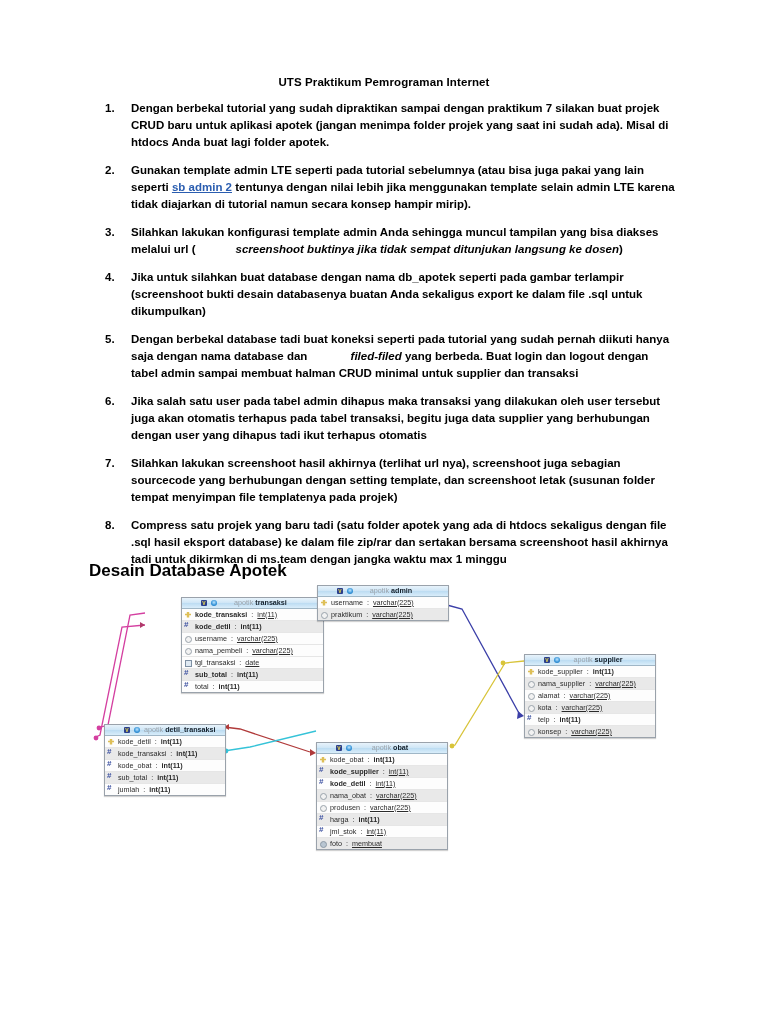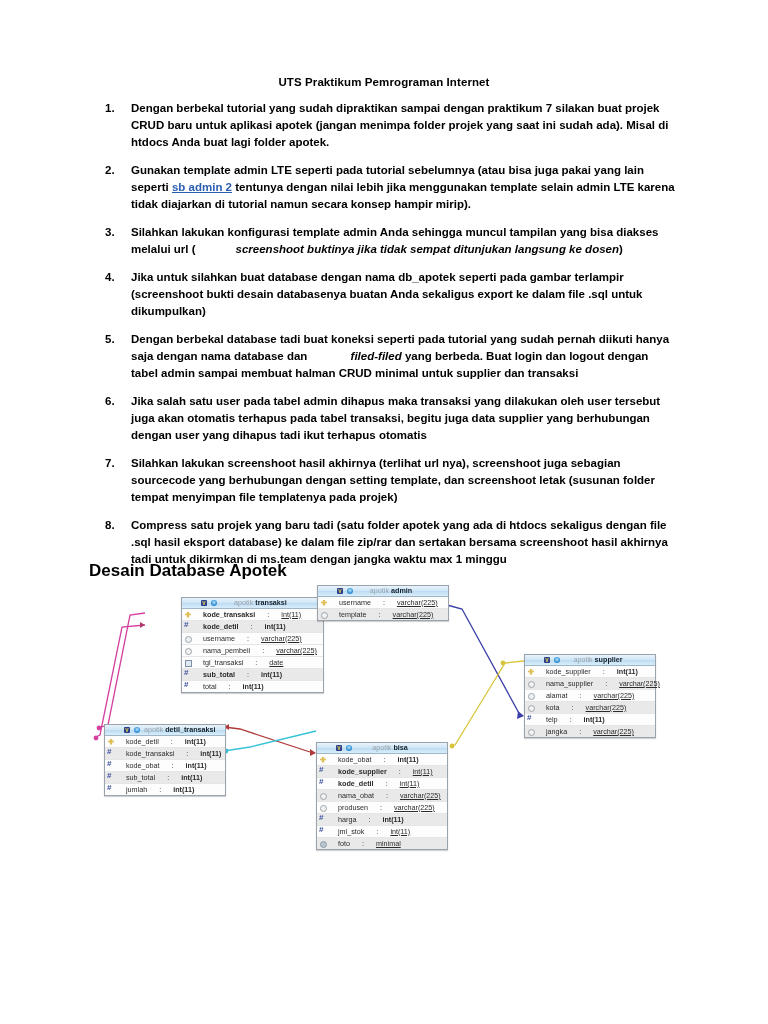--- a/index.html
+++ b/index.html
@@ -49,21 +49,21 @@
     width:6px;height:6px;border-radius:50%;flex:none;
     background:radial-gradient(circle at 50% 40%,#bfe6ff 0%,#2f8fd6 60%,#1f6fae 100%);
   }
   .hd-name{
     flex:1;text-align:center;font-size:7.2px;white-space:nowrap;padding-right:4px;
   }
   .hd-schema{color:#9aa3ab;font-weight:normal;}
   .hd-tbl{color:#14202b;font-weight:bold;}
 
   .row{
-    display:flex;align-items:center;gap:12px;height:11px;padding:0 3px;
+    display:flex;align-items:center;gap:4px;height:11px;padding:0 3px;
     border-bottom:1px solid #e6e6e6;white-space:nowrap;color:#2b2b2b;
   }
   .row:last-child{border-bottom:none;}
   .row.alt{background:#e9e9e9;}
   .row .ico{width:6px;height:6px;flex:none;position:relative;}
   .ico.key::after{
     content:"";position:absolute;left:0;top:0;width:6px;height:6px;
     background:#d8b43a;clip-path:polygon(30% 0,70% 0,70% 38%,100% 38%,100% 62%,70% 62%,70% 100%,30% 100%,30% 62%,0 62%,0 38%,30% 38%);
     opacity:.85;
   }
@@ -175,58 +175,58 @@
           <div class="row alt"><span class="ico hash"></span><span class="fld-b">sub_total</span> : <span class="typ-b">int(11)</span></div>
           <div class="row"><span class="ico hash"></span><span class="fld">total</span> : <span class="typ-b">int(11)</span></div>
         </div>
         <div class="tbl" style="left: 317px; top: 10px; width: 130px;">
           <div class="tbl-head">
             <div class="hd-chk">V</div>
             <div class="hd-gear"></div>
             <div class="hd-name"><span class="hd-schema">apotik</span> <span class="hd-tbl">admin</span></div>
           </div>
           <div class="row"><span class="ico key"></span><span class="fld">username</span> : <span class="typ">varchar(225)</span></div>
-          <div class="row alt"><span class="ico circ"></span><span class="fld">template</span> : <span class="typ">varchar(225)</span></div>
+          <div class="row alt"><span class="ico circ"></span><span class="fld">praktikum</span> : <span class="typ">varchar(225)</span></div>
         </div>
         <div class="tbl" style="left: 524px; top: 79px; width: 130px;">
           <div class="tbl-head">
             <div class="hd-chk">V</div>
             <div class="hd-gear"></div>
             <div class="hd-name"><span class="hd-schema">apotik</span> <span class="hd-tbl">supplier</span></div>
           </div>
           <div class="row"><span class="ico key"></span><span class="fld">kode_supplier</span> : <span class="typ-b">int(11)</span></div>
           <div class="row alt"><span class="ico circ"></span><span class="fld">nama_supplier</span> : <span class="typ">varchar(225)</span></div>
           <div class="row"><span class="ico circ"></span><span class="fld">alamat</span> : <span class="typ">varchar(225)</span></div>
           <div class="row alt"><span class="ico circ"></span><span class="fld">kota</span> : <span class="typ">varchar(225)</span></div>
           <div class="row"><span class="ico hash"></span><span class="fld">telp</span> : <span class="typ-b">int(11)</span></div>
-          <div class="row alt"><span class="ico circ"></span><span class="fld">jangka</span> : <span class="typ">varchar(225)</span></div>
+          <div class="row alt"><span class="ico circ"></span><span class="fld">konsep</span> : <span class="typ">varchar(225)</span></div>
         </div>
         <div class="tbl" style="left: 104px; top: 149px; width: 120px;">
           <div class="tbl-head">
             <div class="hd-chk">V</div>
             <div class="hd-gear"></div>
             <div class="hd-name"><span class="hd-schema">apotik</span> <span class="hd-tbl">detil_transaksi</span></div>
           </div>
           <div class="row"><span class="ico key"></span><span class="fld">kode_detil</span> : <span class="typ-b">int(11)</span></div>
           <div class="row alt"><span class="ico hash"></span><span class="fld">kode_transaksi</span> : <span class="typ-b">int(11)</span></div>
           <div class="row"><span class="ico hash"></span><span class="fld">kode_obat</span> : <span class="typ-b">int(11)</span></div>
           <div class="row alt"><span class="ico hash"></span><span class="fld">sub_total</span> : <span class="typ-b">int(11)</span></div>
           <div class="row"><span class="ico hash"></span><span class="fld">jumlah</span> : <span class="typ-b">int(11)</span></div>
         </div>
         <div class="tbl" style="left: 316px; top: 167px; width: 130px;">
           <div class="tbl-head">
             <div class="hd-chk">V</div>
             <div class="hd-gear"></div>
-            <div class="hd-name"><span class="hd-schema">apotik</span> <span class="hd-tbl">bisa</span></div>
+            <div class="hd-name"><span class="hd-schema">apotik</span> <span class="hd-tbl">obat</span></div>
           </div>
           <div class="row"><span class="ico key"></span><span class="fld">kode_obat</span> : <span class="typ-b">int(11)</span></div>
           <div class="row alt"><span class="ico hash"></span><span class="fld-b">kode_supplier</span> : <span class="typ">int(11)</span></div>
           <div class="row"><span class="ico hash"></span><span class="fld-b">kode_detil</span> : <span class="typ">int(11)</span></div>
           <div class="row alt"><span class="ico circ"></span><span class="fld">nama_obat</span> : <span class="typ">varchar(225)</span></div>
           <div class="row"><span class="ico circ"></span><span class="fld">produsen</span> : <span class="typ">varchar(225)</span></div>
           <div class="row alt"><span class="ico hash"></span><span class="fld">harga</span> : <span class="typ-b">int(11)</span></div>
           <div class="row"><span class="ico hash"></span><span class="fld">jml_stok</span> : <span class="typ">int(11)</span></div>
-          <div class="row alt"><span class="ico blob"></span><span class="fld">foto</span> : <span class="typ">minimal</span></div>
+          <div class="row alt"><span class="ico blob"></span><span class="fld">foto</span> : <span class="typ">membuat</span></div>
         </div>
       </div>
   </div>
 
 </div>
 
 </body></html>

